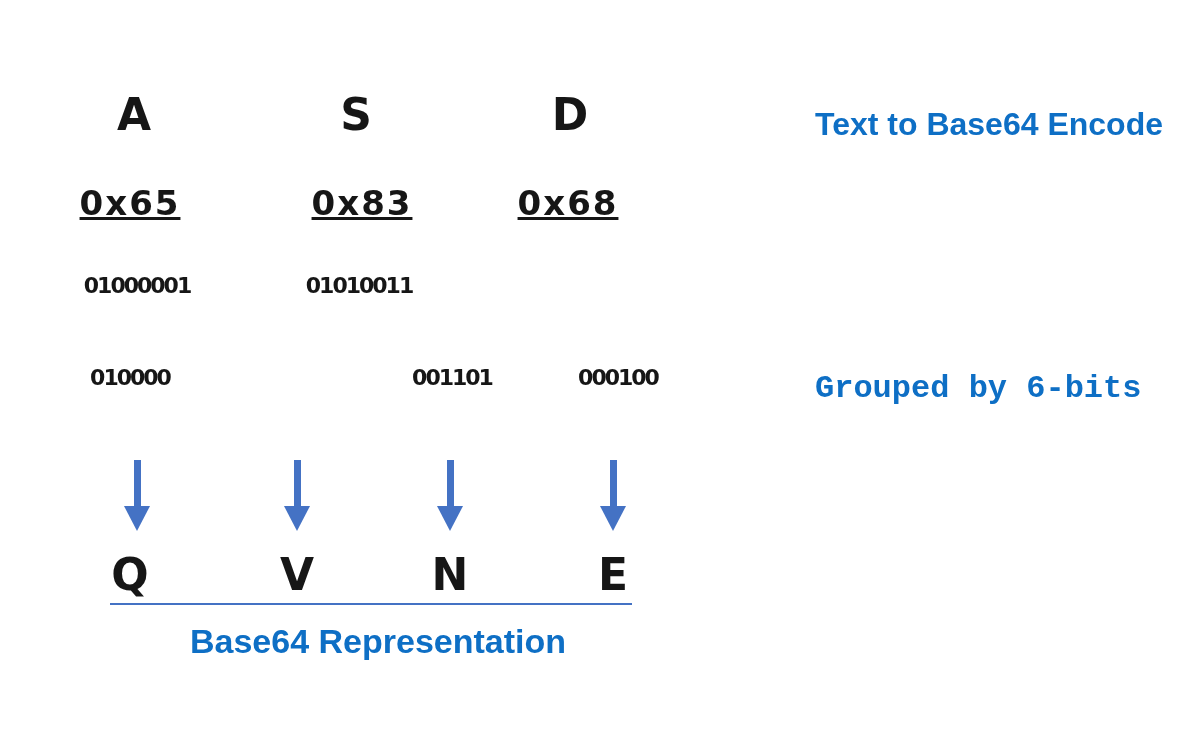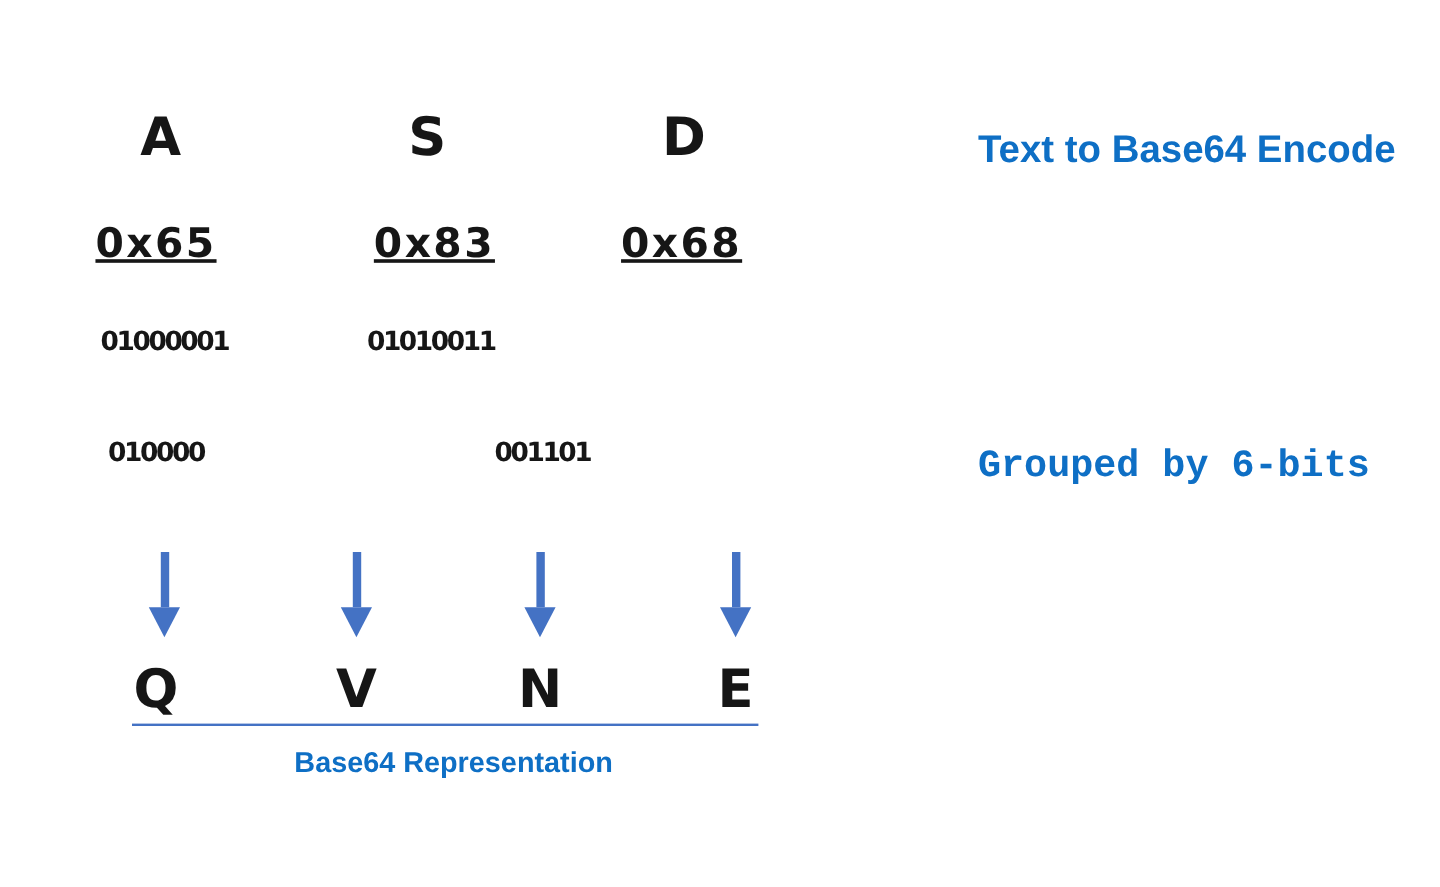--- a/index.html
+++ b/index.html
@@ -43,21 +43,21 @@
   .underline{
     position:absolute;
     height:2px;
     background:var(--arrow-blue,#4472c4);
   }
   .caption{
     position:absolute;
     transform:translateX(-50%);
     font-family:"Liberation Sans",sans-serif;
     font-weight:700;
-    font-size:24px;
+    font-size:34px;
     color:var(--annotation-blue,#0e6fc5);
     white-space:nowrap;
   }
 </style>
 </head>
 <body>
 
 <div class="stage">
 
   <span class="cx letter" style="left:134px;top:93px;">A</span>
@@ -67,20 +67,21 @@
 
   <span class="cx hex" style="left:130px;top:186px;">0x65</span>
   <span class="cx hex" style="left:362px;top:186px;">0x83</span>
   <span class="cx hex" style="left:568px;top:186px;">0x68</span>
 
   <span class="cx digits" style="left:137px;top:275px;">01000001</span>
   <span class="cx digits" style="left:359px;top:275px;">01010011</span>
 
   <span class="cx digits" style="left:130px;top:367px;text-align:right;">010000</span>
   <span class="cx digits" style="left:432px;top:367px;margin-left:20px;">001101</span>
+  <span class="cx digits" style="left:618px;top:367px;">000100</span>
   <div class="note" style="left:815px;top:370px;font-family:Liberation Mono, monospace;">Grouped by 6-bits</div>
 
   <div class="arrow" style="left:137px;top:460px;">
       <div class="shaft"></div>
       <div class="head"></div>
     </div>
   <div class="arrow" style="left:297px;top:460px;">
       <div class="shaft"></div>
       <div class="head"></div>
     </div>

